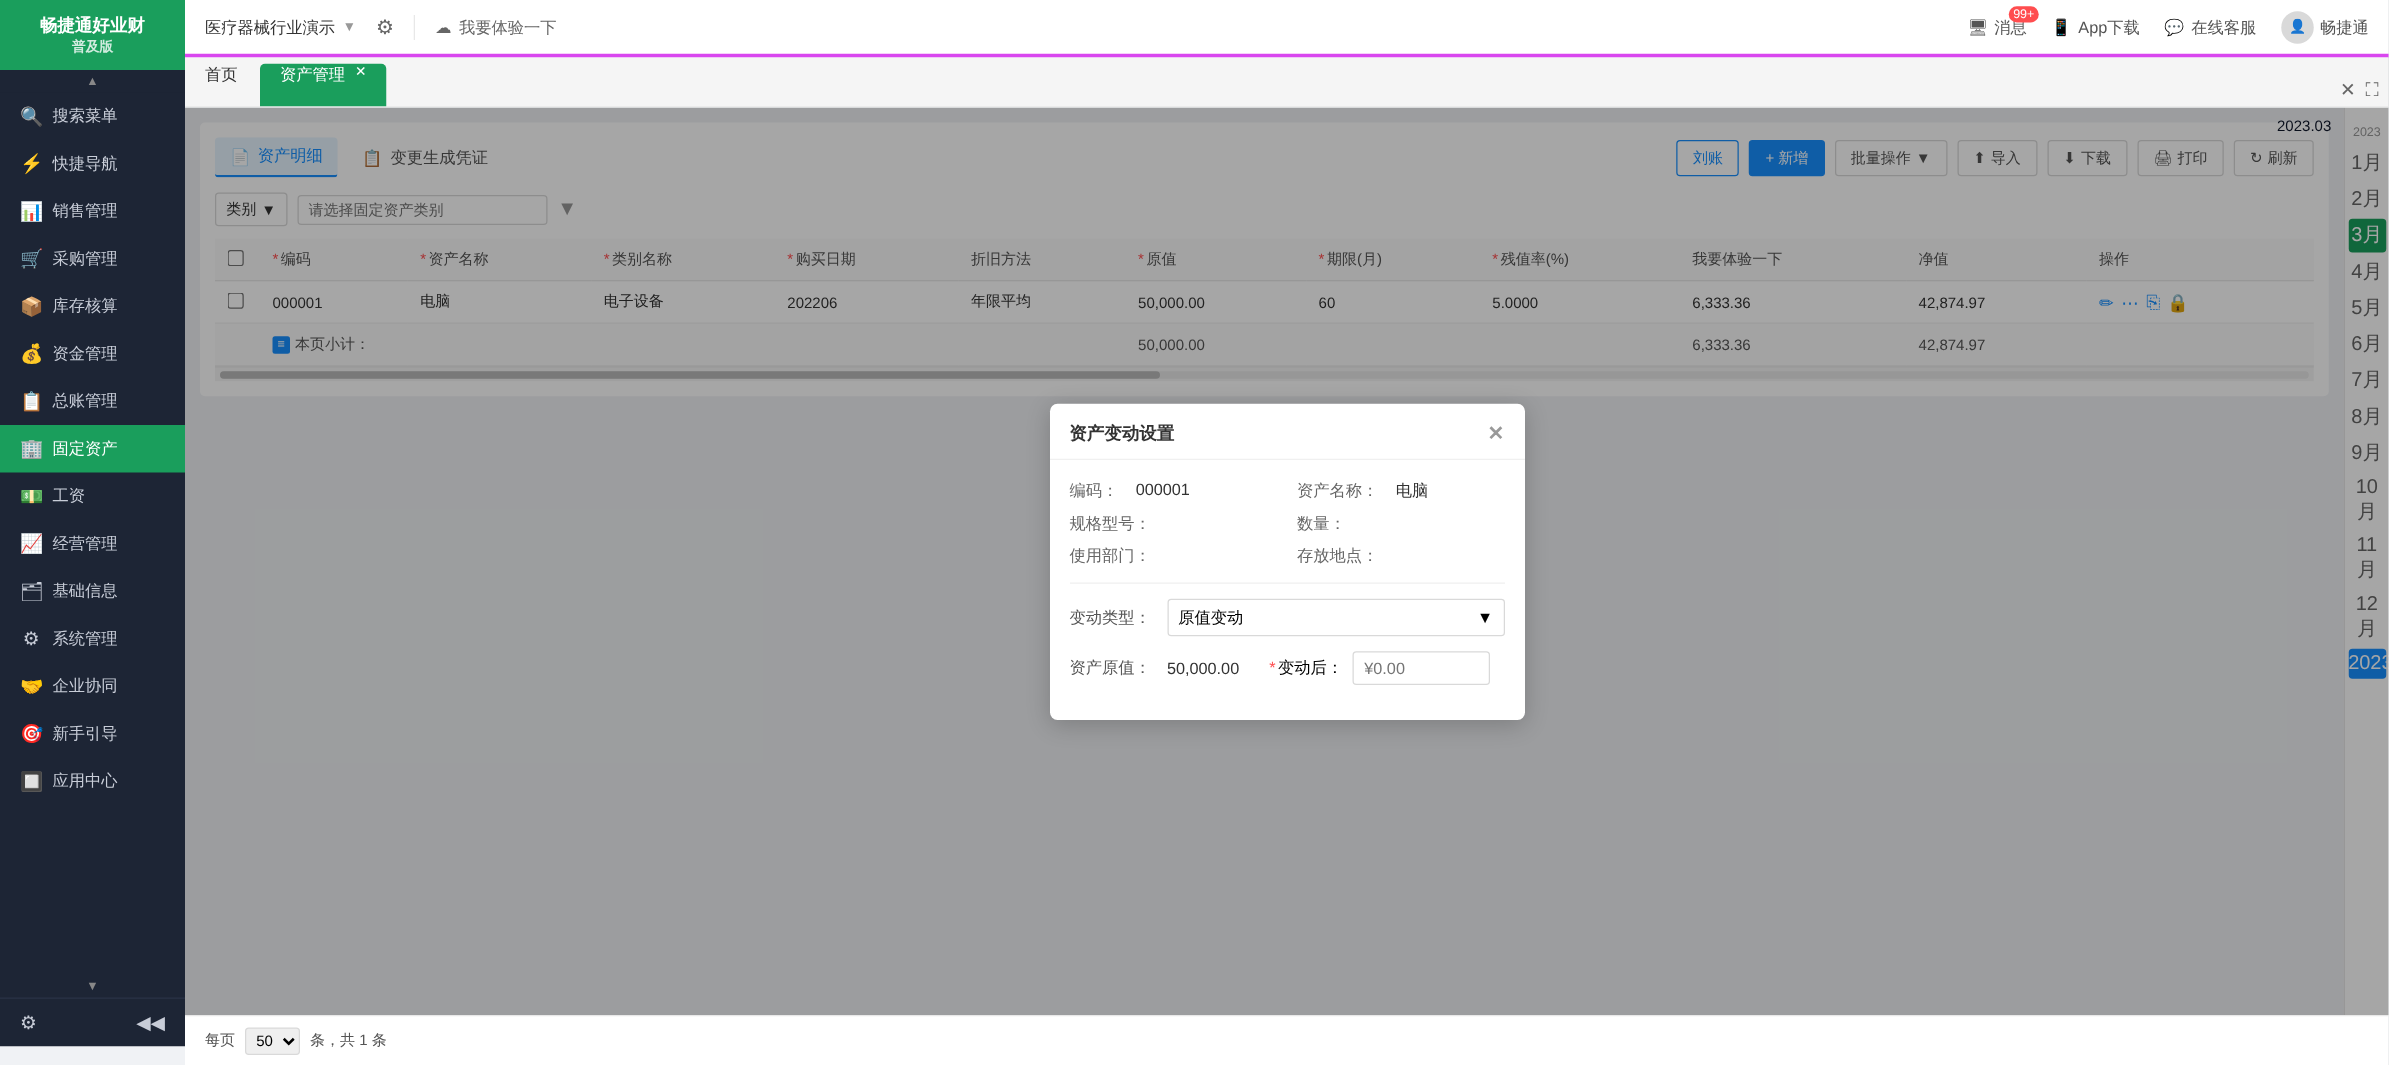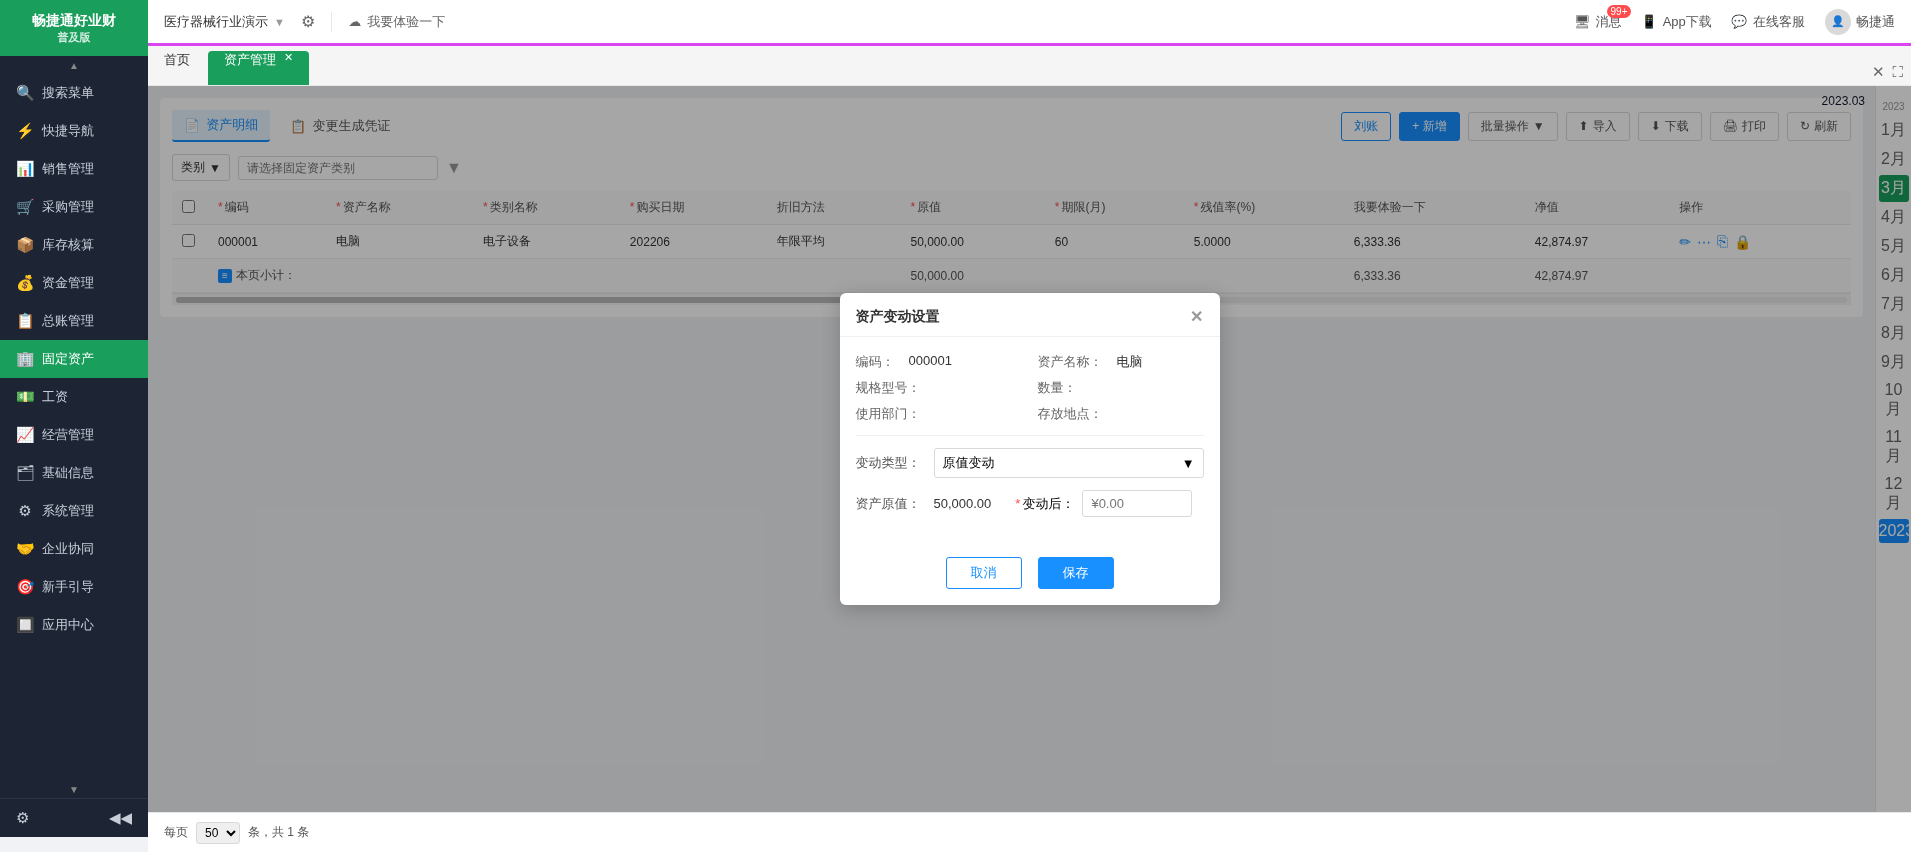--- a/index.html
+++ b/index.html
@@ -831,24 +831,20 @@
 
           <div class="modal-form-row">
             <span class="modal-form-label">资产原值：</span>
             <span style="font-size:13px;color:#333">50,000.00</span>
             <span style="margin-left:16px;font-size:13px">
               <span class="required-star">*</span><span>变动后：</span>
             </span>
             <input type="text" class="modal-input" style="max-width: 110px;" placeholder="¥0.00">
           </div>
         </div>
-        <div class="modal-footer">
-          <button class="btn-cancel">取消</button>
-          <button class="btn-save">保存</button>
-        </div>
       </div>
     </div>
   </div>
 
   <div class="pagination-bar">
     <span>每页</span>
     <select>
       <option>50</option>
     </select>
     <span>条，共 1 条</span>

